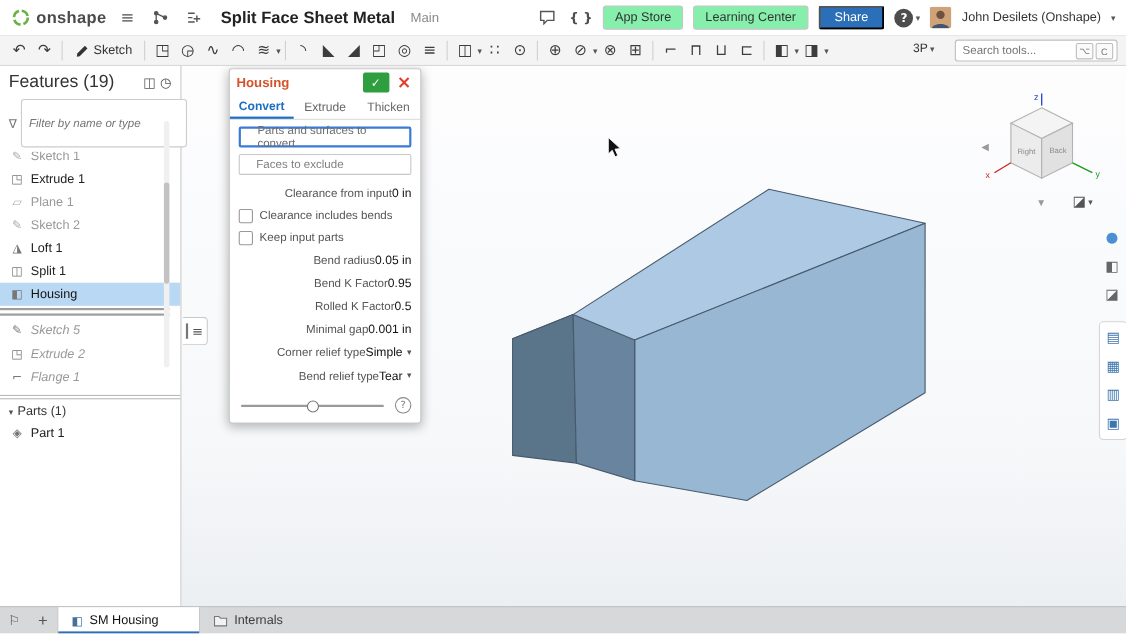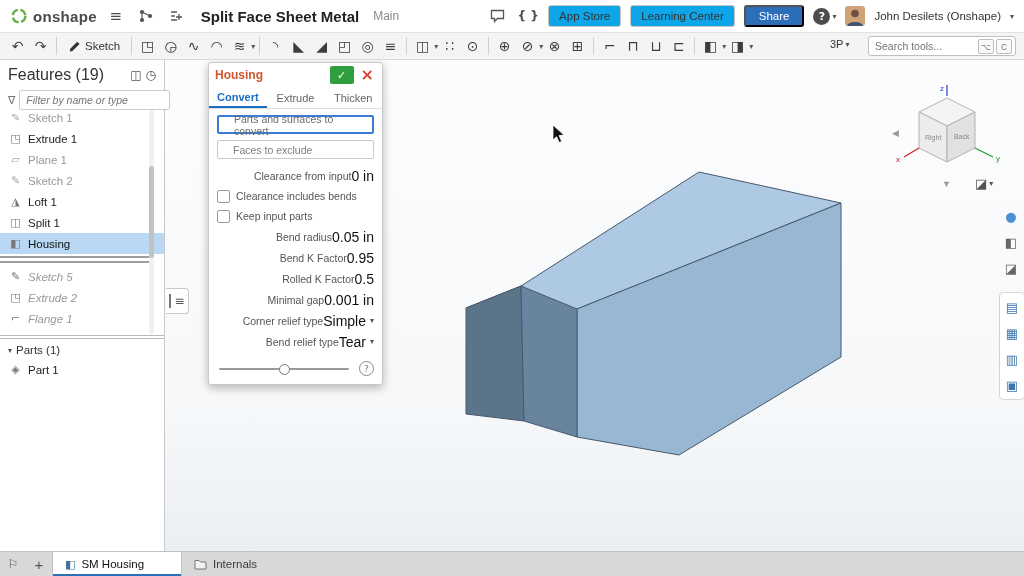--- a/index.html
+++ b/index.html
@@ -10,21 +10,21 @@
   #topbar{position:absolute;top:0;left:0;width:1024px;height:33px;background:#fff;
           border-bottom:1px solid #e3e3e3;display:flex;align-items:center;padding:0 10px;
           box-sizing:border-box;z-index:50;gap:8px}
   .brand{display:flex;align-items:center;gap:5px}
   .brand-name{font-size:15px;color:#4a4a4a;font-weight:bold;letter-spacing:.3px}
   .tb-ic{width:22px;height:22px;display:flex;align-items:center;justify-content:center;
          color:#4d4d4d;font-size:15px;border-radius:3px}
   #doc-title{font-size:15px;font-weight:bold;color:#222;margin-left:6px;white-space:nowrap}
   #workspace{font-size:12px;color:#8a8a8a;margin-left:6px}
   .tb-right{margin-left:auto;display:flex;align-items:center;gap:9px}
-  .pill-btn{height:22px;border:1px solid #c6c6c6;border-radius:3px;background:#0ea5e9;
+  .pill-btn{height:22px;border:1px solid #c6c6c6;border-radius:3px;background:#86efac;
             display:flex;align-items:center;padding:0 10px;font-size:11.5px;color:#333;cursor:pointer}
   .share-btn{height:22px;border-radius:3px;background:#2b6fb8;color:#fff;display:flex;
              align-items:center;padding:0 13px;font-size:11.5px;cursor:pointer}
   .help-circle{width:17px;height:17px;border-radius:50%;background:#4d4d4d;color:#fff;
                display:flex;align-items:center;justify-content:center;font-size:11px;font-weight:bold}
   .avatar{width:20px;height:20px;border-radius:3px;overflow:hidden}
   .caret{font-size:8px;color:#555}
   .username{font-size:11.5px;color:#333;white-space:nowrap}
   
   #toolbar{position:absolute;top:33px;left:0;width:1024px;height:27px;background:#f4f4f4;
@@ -42,21 +42,21 @@
           font-size:8.5px;color:#777;display:flex;align-items:center;justify-content:center;padding:0 1px}
   .threep{display:flex;align-items:center;gap:2px;font-size:11px;color:#333;padding:0 4px;cursor:pointer}
   
   #leftpanel{position:absolute;top:60px;left:0;width:165px;height:492px;background:#fff;
              border-right:1px solid #c9c9c9;box-sizing:border-box;z-index:20}
   .fp-head{display:flex;align-items:center;padding:6px 8px 2px 8px;gap:4px}
   .fp-title{font-size:16px;color:#333;flex:1}
   .fp-hic{color:#555;font-size:12px;cursor:pointer}
   .fp-filter{display:flex;align-items:center;gap:4px;padding:4px 8px 4px 8px}
   .fp-filter input{flex:1;height:18px;border:1px solid #ccc;border-radius:3px;font-size:10.5px;
-                   padding:0 6px;color:#888;font-style:italic;font-family:"Liberation Sans",sans-serif}
+                   padding:12px 6px;color:#888;font-style:italic;font-family:"Liberation Sans",sans-serif}
   #feat-list{overflow:hidden;position:relative}
   .fi{height:21px;display:flex;align-items:center;gap:6px;padding-left:9px;font-size:11.5px;
       color:#222;cursor:pointer;white-space:nowrap}
   .fi .ic{width:13px;text-align:center;color:#777;font-size:11px}
   .fi.first{margin-top:-7px}
   .fi.sup{color:#999}
   .fi.sup .ic{color:#aaa}
   .fi.rb{color:#999;font-style:italic}
   .fi.sel{background:#b9d8f4;color:#111}
   #rollback-bar{height:3px;border-top:2px solid #9d9d9d;border-bottom:2px solid #9d9d9d;
@@ -92,21 +92,21 @@
   .btn-x{color:#e03e2d;font-size:16px;font-weight:bold;cursor:pointer;line-height:1;padding:0 2px}
   .dlg-tabs{height:21px;display:flex;border-bottom:1px solid #ddd}
   .dlg-tab{flex:1;display:flex;align-items:center;justify-content:center;font-size:11px;color:#666;cursor:pointer}
   .dlg-tab.active{color:#1a6fc4;border-bottom:2px solid #1a6fc4;font-weight:bold}
   .dlg-body{padding:6px 8px 8px 8px}
   .sel-box{height:17px;border:1px solid #c8c8c8;border-radius:2px;font-size:10.5px;color:#808080;
            display:flex;align-items:center;padding:0 15px;margin-bottom:6px;cursor:pointer}
   .sel-box.focus{border:2px solid #3a7bd5;height:15px;color:#6d6d6d}
   .drow{height:21px;display:flex;align-items:center;justify-content:flex-end;position:relative}
   .dlab{font-size:10.5px;color:#555}
-  .dval{font-size:14px;color:#111;cursor:text}
+  .dval{font-size:11px;color:#111;cursor:text}
   .cbrow{height:20px;display:flex;align-items:center;gap:6px}
   .cb{width:11px;height:11px;border:1px solid #999;border-radius:2px;background:#fff;cursor:pointer}
   .ddval{display:flex;align-items:center;gap:4px;cursor:pointer}
   .slider-row{display:flex;align-items:center;margin-top:9px;gap:8px}
   .slider{position:relative;flex:1;height:10px;cursor:pointer}
   .slider .track{position:absolute;left:2px;right:2px;top:4px;height:2px;background:#9a9a9a;border-radius:1px}
   .slider .handle{position:absolute;left:46%;top:0;width:9px;height:9px;border-radius:50%;
                   background:#fdfdfd;border:1px solid #777}
   .qmark{width:13px;height:13px;border:1px solid #8a8a8a;border-radius:50%;color:#777;font-size:9px;
          display:flex;align-items:center;justify-content:center;cursor:pointer}

